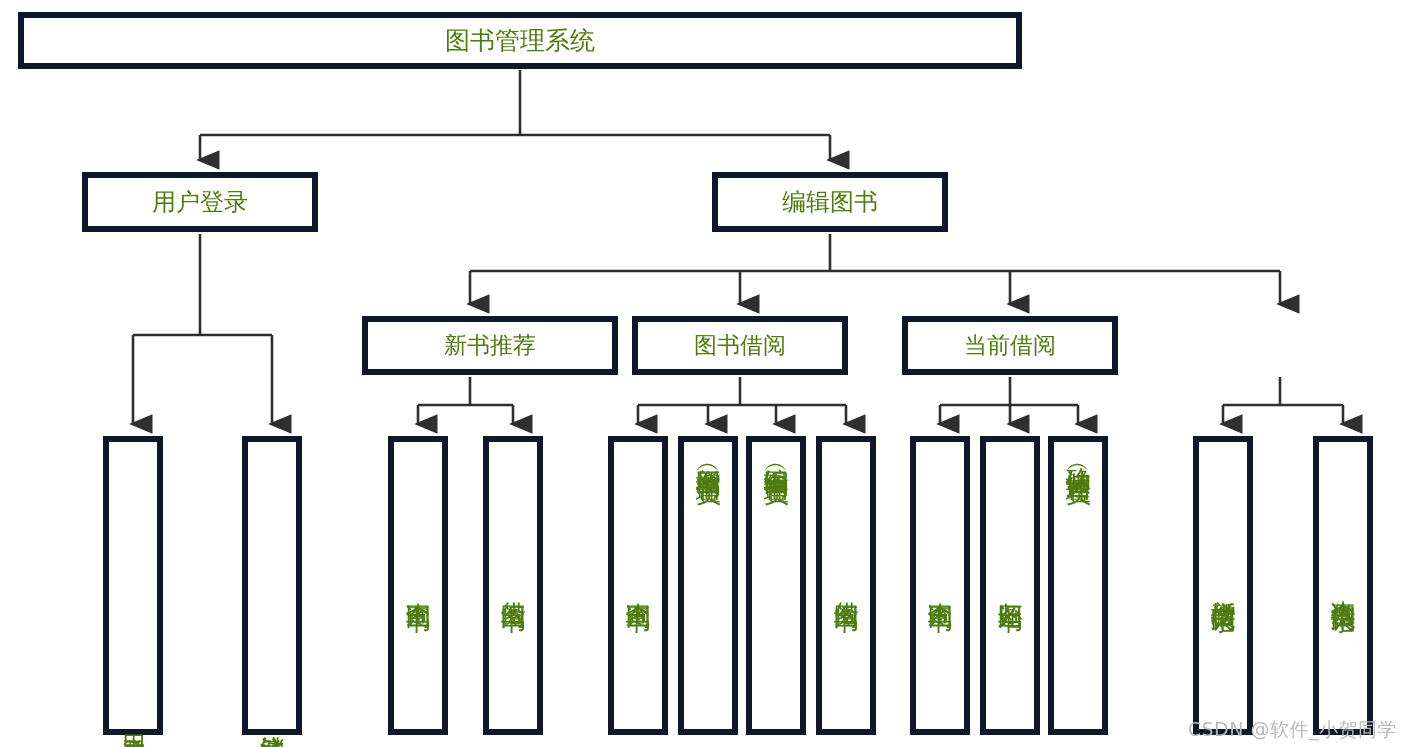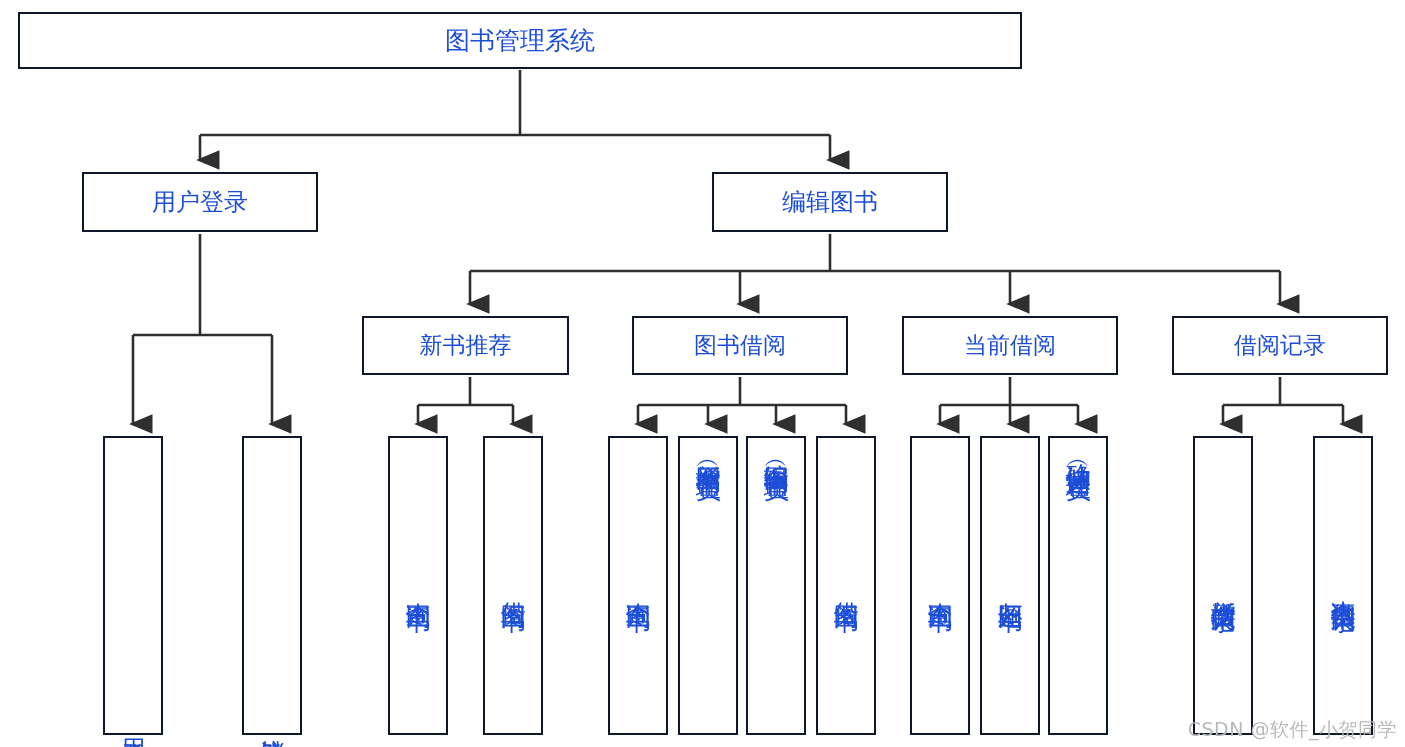--- a/index.html
+++ b/index.html
@@ -21,25 +21,25 @@
     left: 0;
     top: 0;
     width: 1405px;
     height: 747px;
     pointer-events: none;
   }
   .node {
     position: absolute;
     box-sizing: border-box;
     background: #ffffff;
-    border: 2px solid #0f172a;
+    border: 6px solid #0f172a;
     display: flex;
     align-items: center;
     justify-content: center;
-    color: #1d4ed8;
+    color: #4d7c0f;
     line-height: 1.18;
   }
   .node.root {
     font-size: 25px;
   }
   .node.lvl1 {
     font-size: 24px;
   }
   .node.lvl2 {
     font-size: 23px;
@@ -129,31 +129,28 @@
     <span>图书管理系统</span>
   </div>
 
   <div class="node lvl1" style="left:82px; top:172px; width:236px; height:60px;">
     <span>用户登录</span>
   </div>
   <div class="node lvl1" style="left:712px; top:172px; width:236px; height:60px;">
     <span>编辑图书</span>
   </div>
 
-  <div class="node lvl2" style="left:362px; top:316px; width:207px; height:59px;">
+  <div class="node lvl2" style="left:362px; top:316px; width:256px; height:59px;">
     <span>新书推荐</span>
   </div>
   <div class="node lvl2" style="left:902px; top:316px; width:216px; height:59px;">
     <span>当前借阅</span>
   </div>
   <div class="node lvl2" style="left:632px; top:316px; width:216px; height:59px;">
     <span>图书借阅</span>
-  </div>
-  <div class="node lvl2" style="left:1172px; top:316px; width:216px; height:59px;">
-    <span>借阅记录</span>
   </div>
 
   <div class="node leaf bottom" style="left:103px; top:436px; width:60px; height:299px;">
     <span>用户登录</span>
   </div>
   <div class="node leaf bottom" style="left:242px; top:436px; width:60px; height:299px;">
     <span>注销登录</span>
   </div>
 
   <div class="node leaf" style="left:388px; top:436px; width:60px; height:299px;">

